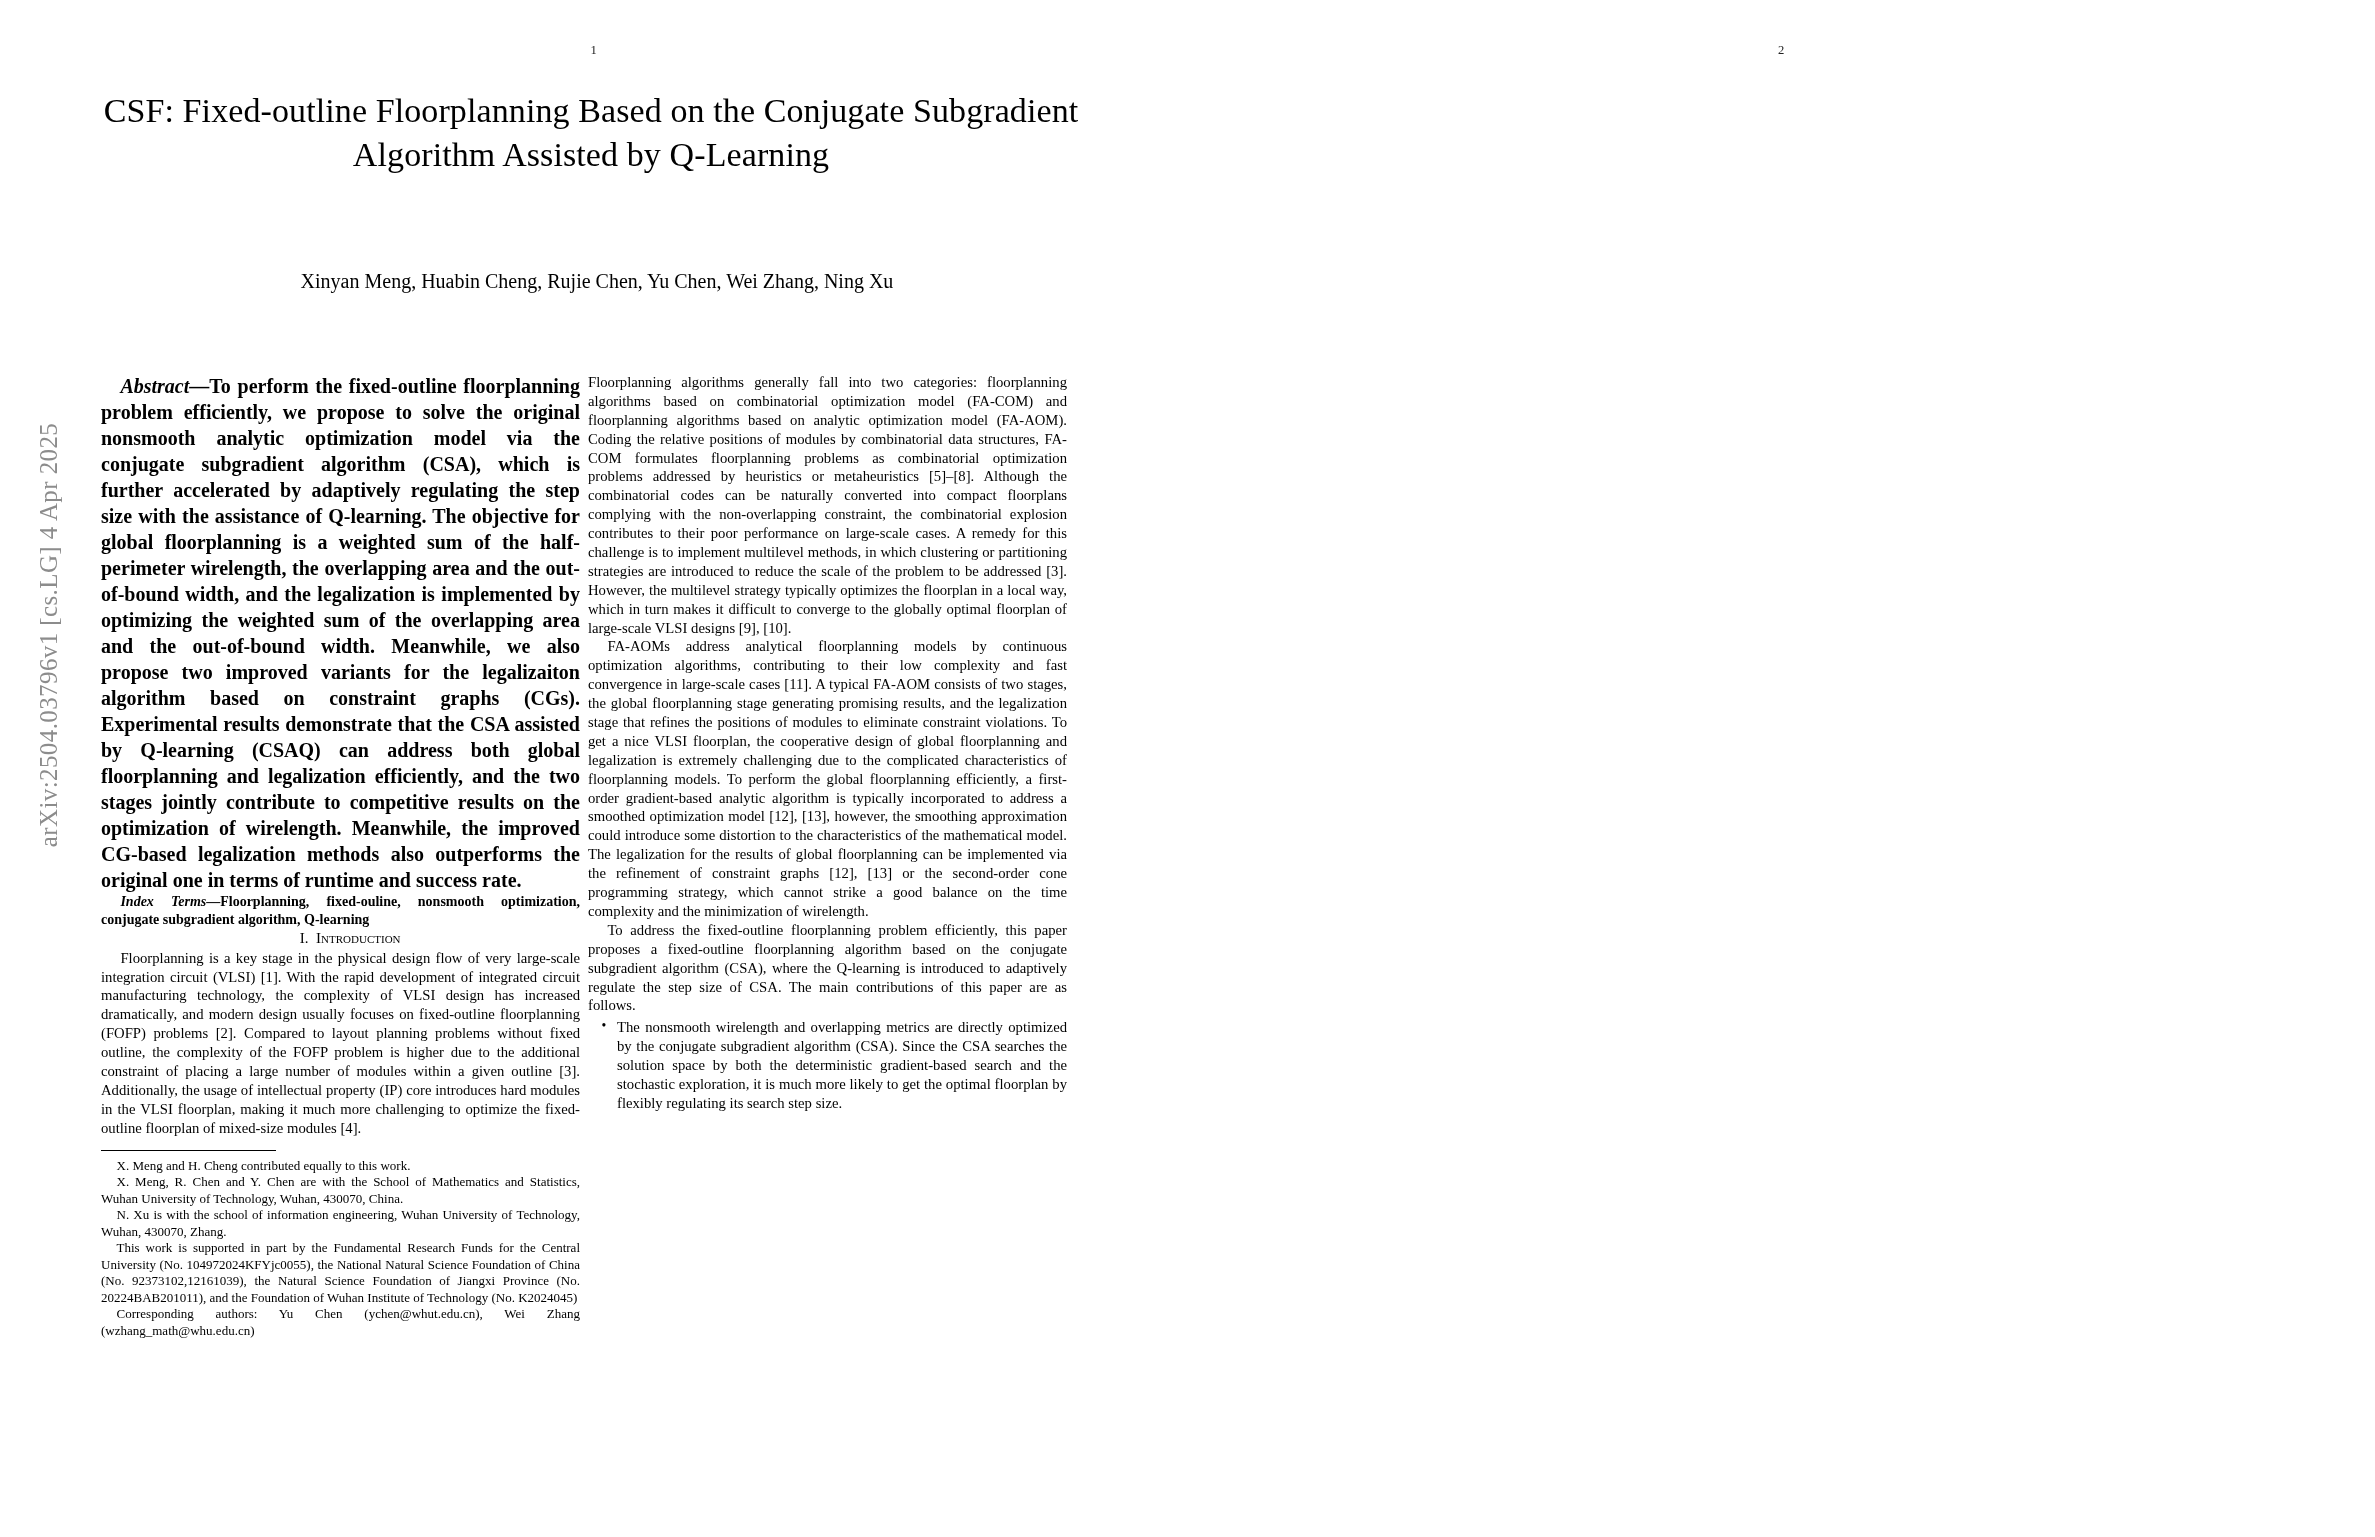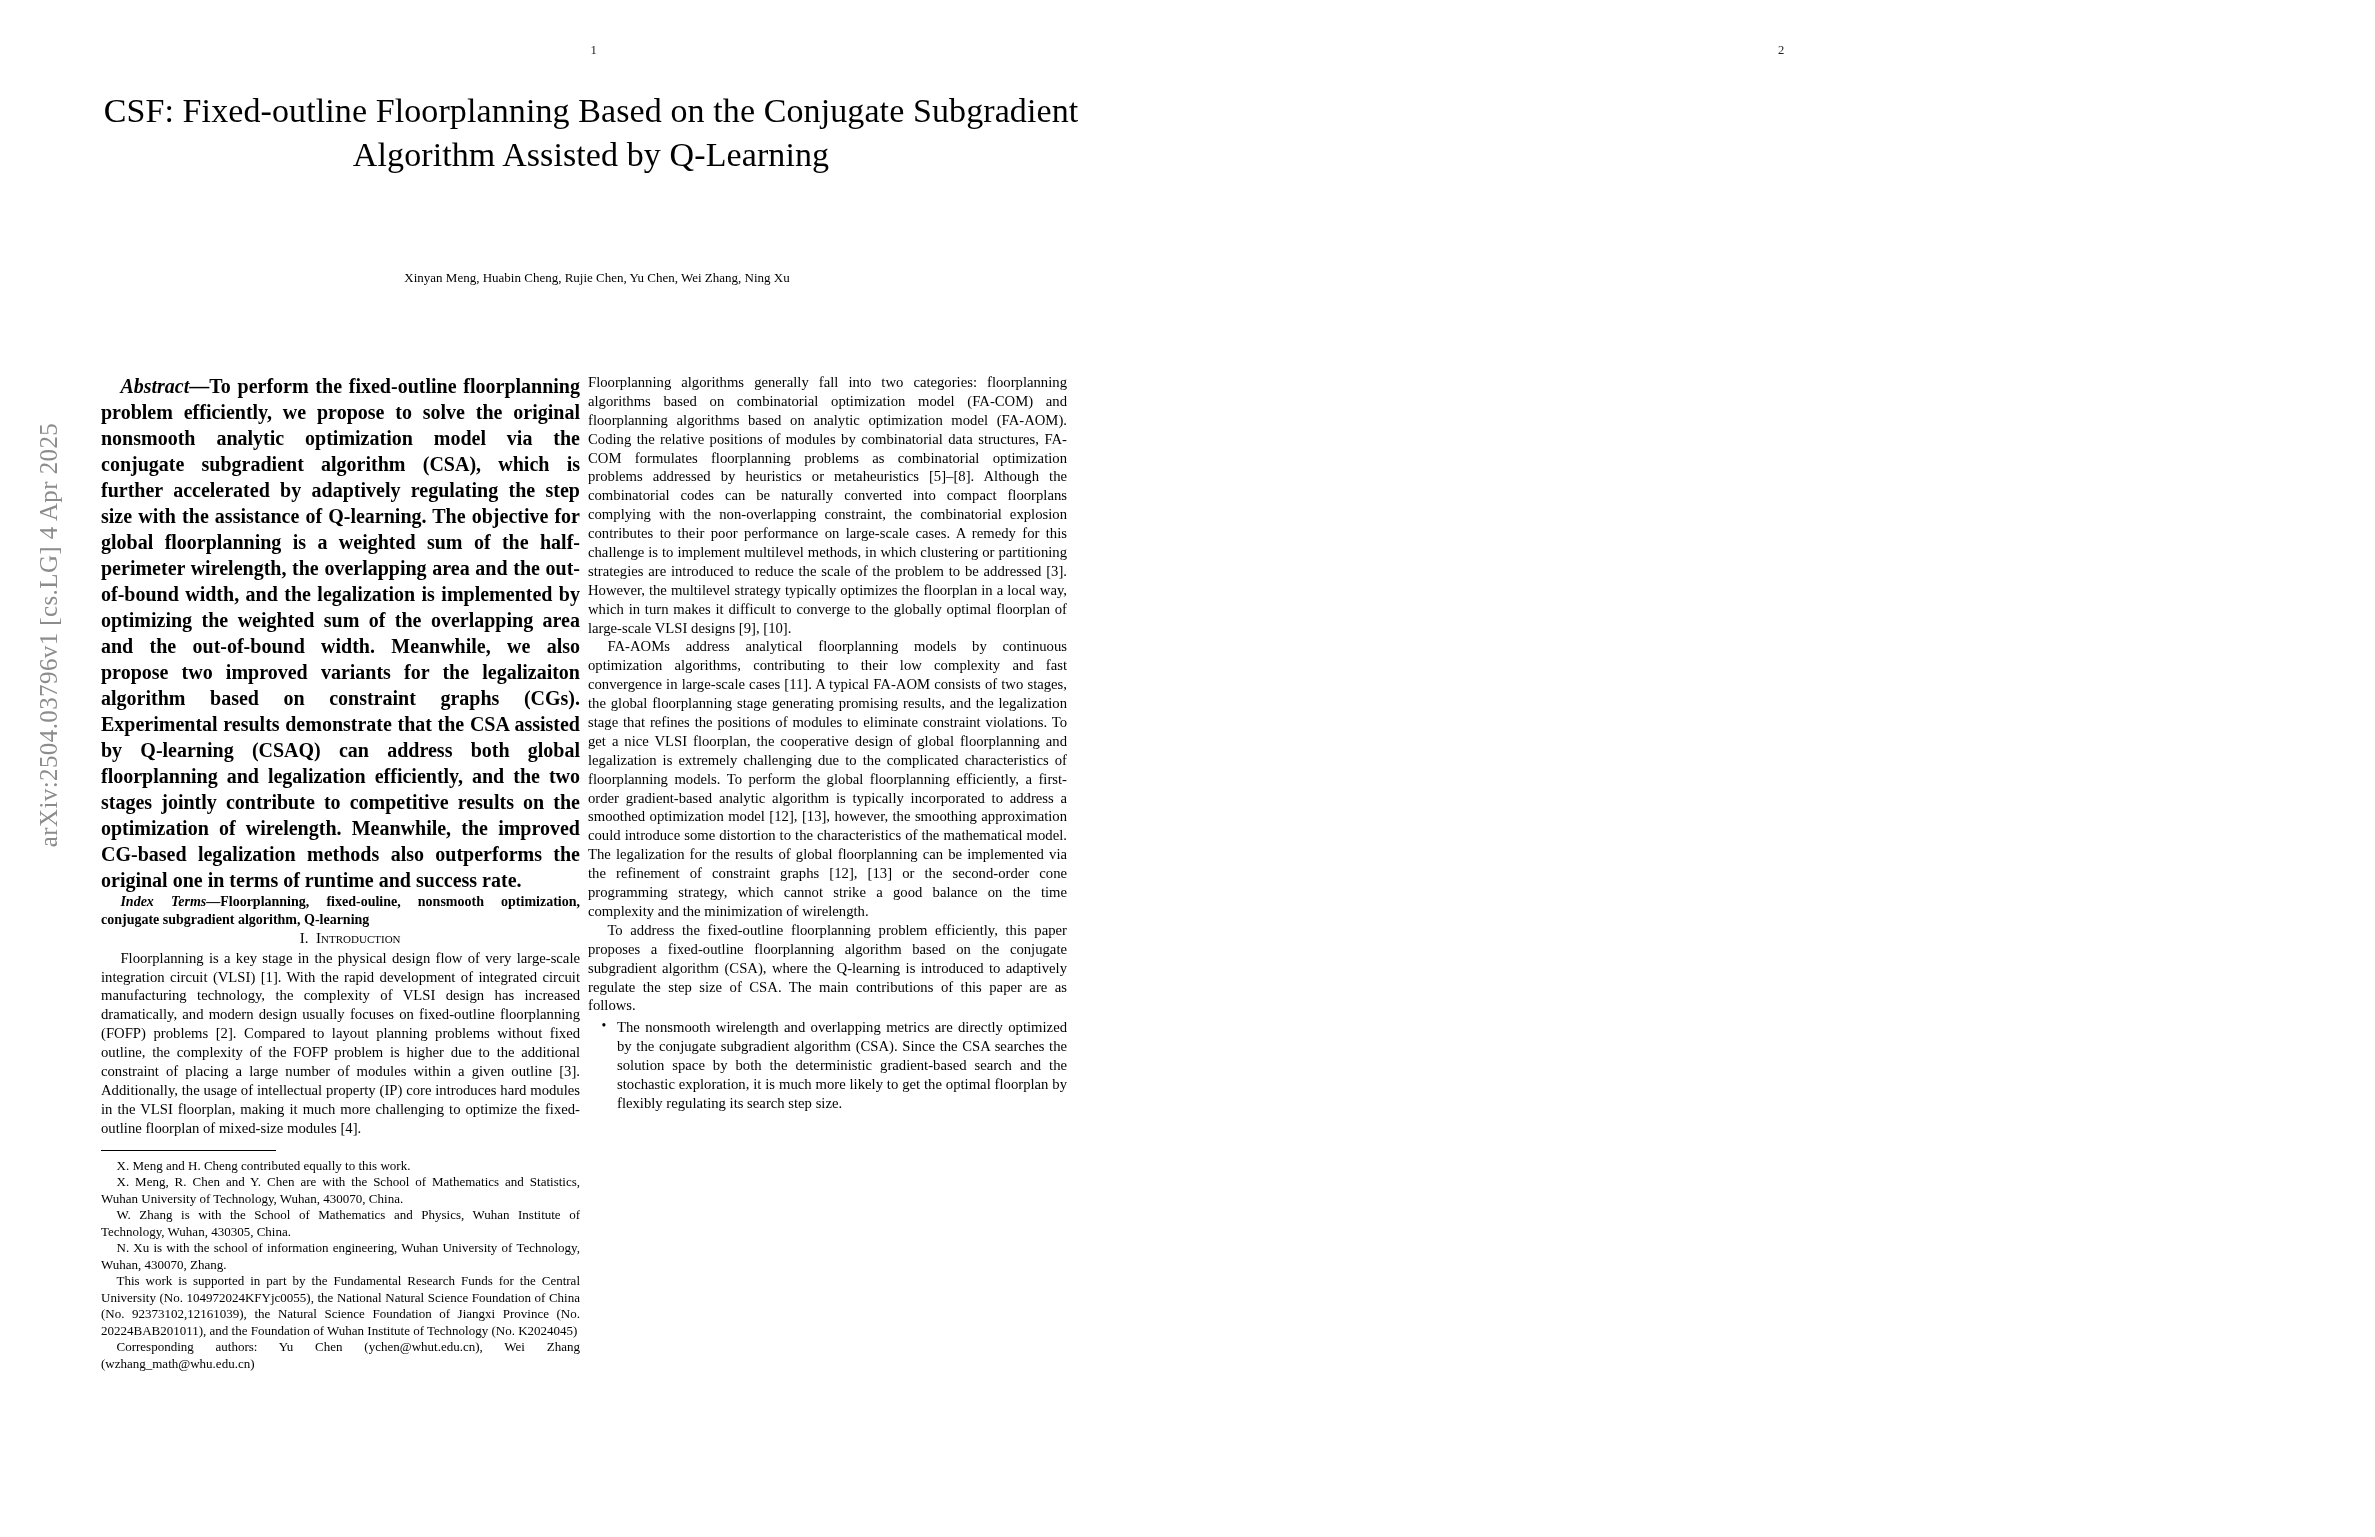--- a/index.html
+++ b/index.html
@@ -58,21 +58,21 @@
     font-size: 34px;
     line-height: 1.30;
     letter-spacing: 0.1px;
   }
   .authors {
     position: absolute;
     left: 78px;
     top: 270px;
     width: 1038px;
     text-align: center;
-    font-size: 13px;
+    font-size: 20px;
   }
   
   .col {
     position: absolute;
     box-sizing: border-box;
     font-size: 14.7px;
     line-height: 1.285;
     text-align: justify;
     text-justify: inter-word;
     hyphens: none;
@@ -172,21 +172,20 @@
       <p class="indexterms"><span class="lead">Index Terms</span><span>—</span><span>Floorplanning, fixed-ouline, nonsmooth optimization, conjugate subgradient algorithm, Q-learning</span></p>
 
       <p class="sec-head"><span class="numeral">I.</span>&nbsp;&nbsp;<span>Introduction</span></p>
 
       <p>Floorplanning is a key stage in the physical design flow of very large-scale integration circuit (VLSI) [1]. With the rapid development of integrated circuit manufacturing technology, the complexity of VLSI design has increased dramatically, and modern design usually focuses on fixed-outline floorplanning (FOFP) problems [2]. Compared to layout planning problems without fixed outline, the complexity of the FOFP problem is higher due to the additional constraint of placing a large number of modules within a given outline [3]. Additionally, the usage of intellectual property (IP) core introduces hard modules in the VLSI floorplan, making it much more challenging to optimize the fixed-outline floorplan of mixed-size modules [4].</p>
 
       <div class="rule"></div>
       <div class="footnotes">
         <p>X. Meng and H. Cheng contributed equally to this work.</p>
         <p>X. Meng, R. Chen and Y. Chen are with the School of Mathematics and Statistics, Wuhan University of Technology, Wuhan, 430070, China.</p>
-        <p>W. Zhang is with the School of Mathematics and Physics, Wuhan Institute of Technology, Wuhan, 430305, China.</p>
         <p>N. Xu is with the school of information engineering, Wuhan University of Technology, Wuhan, 430070, Zhang.</p>
         <p>This work is supported in part by the Fundamental Research Funds for the Central University (No. 104972024KFYjc0055), the National Natural Science Foundation of China (No. 92373102,12161039), the Natural Science Foundation of Jiangxi Province (No. 20224BAB201011), and the Foundation of Wuhan Institute of Technology (No. K2024045)</p>
         <p>Corresponding authors: Yu Chen (ychen@whut.edu.cn), Wei Zhang (wzhang_math@whu.edu.cn)</p>
       </div>
     </div>
 
     <div class="col p1c2">
       <p class="noindent">Floorplanning algorithms generally fall into two categories: floorplanning algorithms based on combinatorial optimization model (FA-COM) and floorplanning algorithms based on analytic optimization model (FA-AOM). Coding the relative positions of modules by combinatorial data structures, FA-COM formulates floorplanning problems as combinatorial optimization problems addressed by heuristics or metaheuristics [5]–[8]. Although the combinatorial codes can be naturally converted into compact floorplans complying with the non-overlapping constraint, the combinatorial explosion contributes to their poor performance on large-scale cases. A remedy for this challenge is to implement multilevel methods, in which clustering or partitioning strategies are introduced to reduce the scale of the problem to be addressed [3]. However, the multilevel strategy typically optimizes the floorplan in a local way, which in turn makes it difficult to converge to the globally optimal floorplan of large-scale VLSI designs [9], [10].</p>
       <p>FA-AOMs address analytical floorplanning models by continuous optimization algorithms, contributing to their low complexity and fast convergence in large-scale cases [11]. A typical FA-AOM consists of two stages, the global floorplanning stage generating promising results, and the legalization stage that refines the positions of modules to eliminate constraint violations. To get a nice VLSI floorplan, the cooperative design of global floorplanning and legalization is extremely challenging due to the complicated characteristics of floorplanning models. To perform the global floorplanning efficiently, a first-order gradient-based analytic algorithm is typically incorporated to address a smoothed optimization model [12], [13], however, the smoothing approximation could introduce some distortion to the characteristics of the mathematical model. The legalization for the results of global floorplanning can be implemented via the refinement of constraint graphs [12], [13] or the second-order cone programming strategy, which cannot strike a good balance on the time complexity and the minimization of wirelength.</p>
       <p>To address the fixed-outline floorplanning problem efficiently, this paper proposes a fixed-outline floorplanning algorithm based on the conjugate subgradient algorithm (CSA), where the Q-learning is introduced to adaptively regulate the step size of CSA. The main contributions of this paper are as follows.</p>

